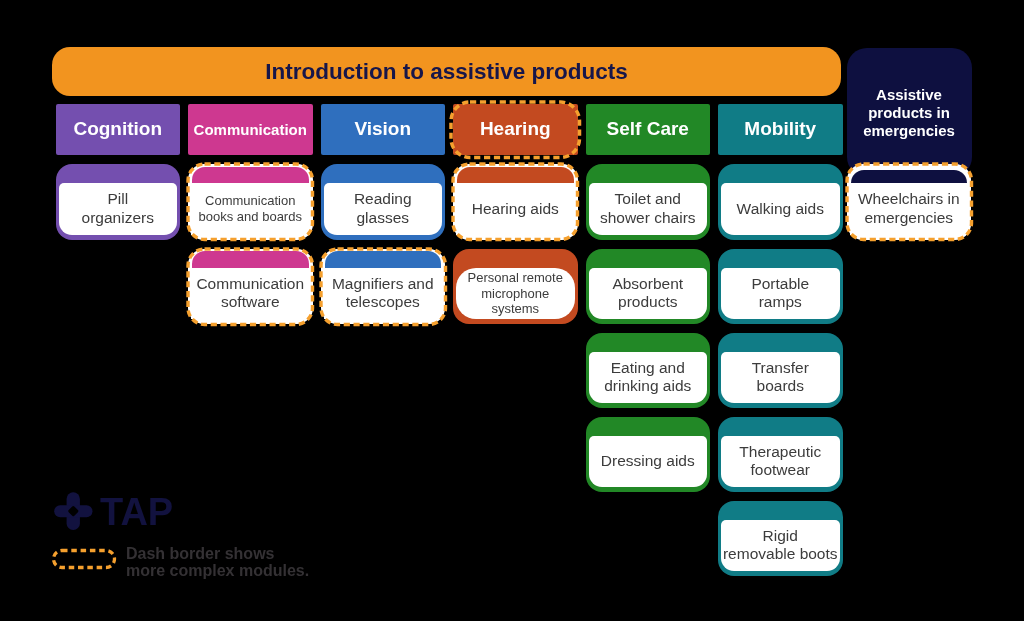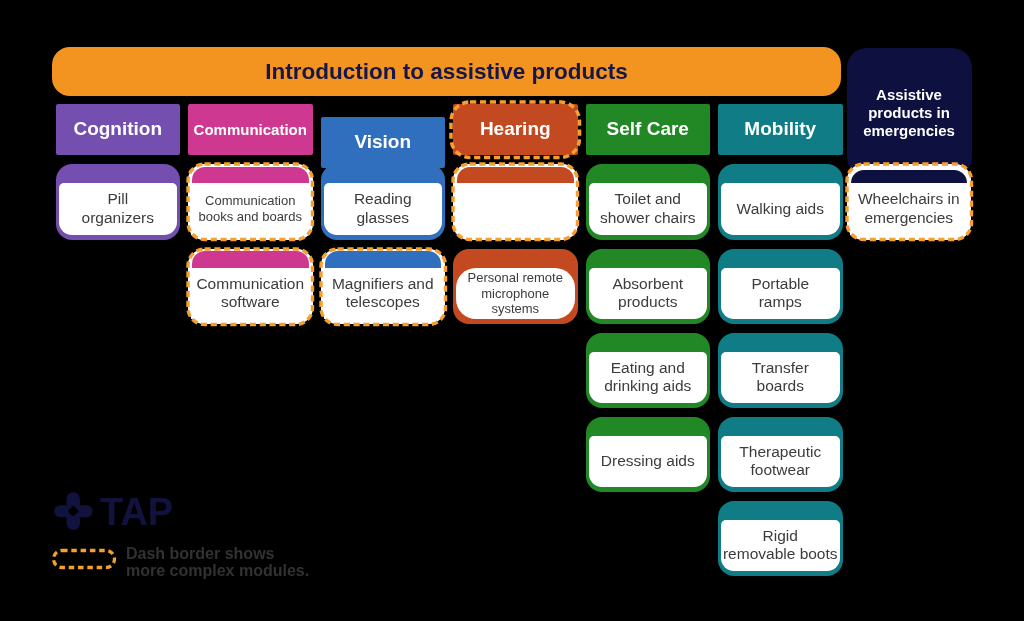--- a/index.html
+++ b/index.html
@@ -27,21 +27,21 @@
 <div class="abs" style="left:52px;top:47px;width:789px;height:49px;background:#F2941F;border-radius:18px;
      display:flex;align-items:center;justify-content:center;color:#17164A;font-weight:bold;font-size:22.5px;">
   Introduction to assistive products</div>
 
 <div class="abs" style="left:846.5px;top:48px;width:125px;height:129px;background:#0E1040;border-radius:20px;
      display:flex;align-items:center;justify-content:center;text-align:center;color:#fff;font-weight:bold;
      font-size:15px;line-height:1.2;">Assistive<br>products in<br>emergencies</div>
 
 <div class="hdr" style="left:55.5px;background:#744FAF;">Cognition</div>
 <div class="hdr" style="left:188px;background:#CE3890;font-size:15px;">Communication</div>
-<div class="hdr" style="left:320.5px;background:#2F6FBE;margin-top:13px;">Vision</div>
+<div class="hdr" style="left:320.5px;background:#2F6FBE;">Vision</div>
 <div class="hdr" style="left:453px;background:#C34A20;">Hearing
   <svg class="dash" width="134.5" height="61.5">
       <rect x="3" y="3" width="128.5" height="55.5" rx="19" fill="none" stroke="#F5A02E" stroke-width="3.5" stroke-dasharray="6.2 3.7"></rect>
     </svg>
 </div>
 <div class="hdr" style="left:585.5px;background:#228826;text-align:right;">Self Care</div>
 <div class="hdr" style="left:718px;background:#107C86;">Mobility</div>
 
 <div class="card solid" style="left:55.5px;top:164px;background:#744FAF;">
   <div class="body">Pill<br>organizers</div>
@@ -68,20 +68,21 @@
 <div class="card dashcard" style="left:320.5px;top:248.5px;">
   <div class="band" style="background:#2F6FBE;"></div>
   <div class="dbody">Magnifiers and<br>telescopes</div>
   <svg class="dash2" width="128.5" height="79.5">
       <rect x="2" y="2" width="124.5" height="75.5" rx="16.5" fill="none" stroke="#F5A02E" stroke-width="3.4" stroke-dasharray="6.2 3.6"></rect>
     </svg>
 </div>
 
 <div class="card dashcard" style="left:453px;top:164px;">
   <div class="band" style="background:#C34A20;"></div>
+  <div class="dbody">Hearing aids</div>
   <svg class="dash2" width="128.5" height="79.5">
       <rect x="2" y="2" width="124.5" height="75.5" rx="16.5" fill="none" stroke="#F5A02E" stroke-width="3.4" stroke-dasharray="6.2 3.6"></rect>
     </svg>
 </div>
 <div class="card solid" style="left:453px;top:248.5px;background:#C34A20;">
   <div class="body" style="font-size:13px;border-radius:20px;">Personal remote<br>microphone<br>systems</div>
   </div>
 
 <div class="card solid" style="left:585.5px;top:164px;background:#228826;">
   <div class="body">Toilet and<br>shower chairs</div>

